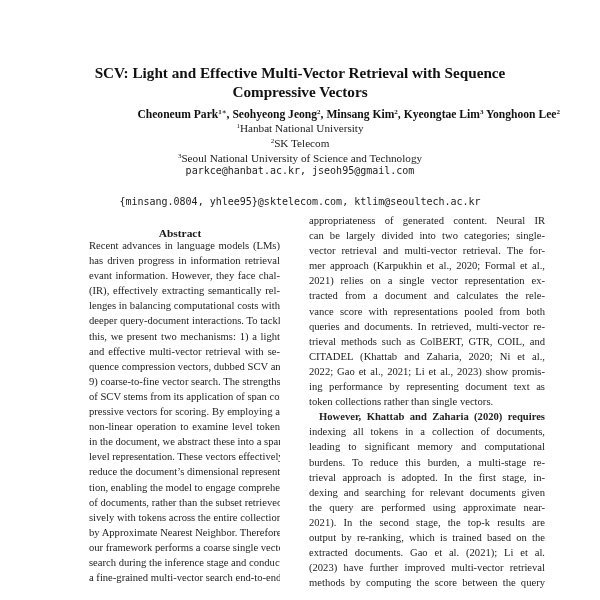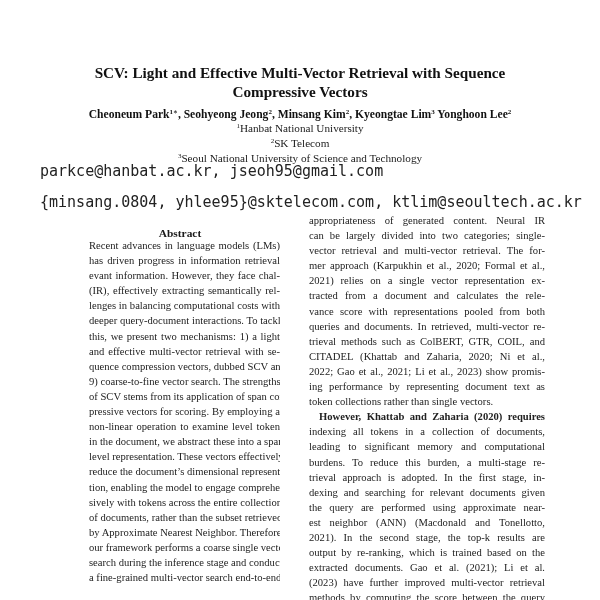--- a/index.html
+++ b/index.html
@@ -7,33 +7,33 @@
       width: 600px; height: 600px; overflow: hidden; position: relative;
       font-family: "Liberation Serif", "DejaVu Serif", serif; color: #1a1a1a;
     }
     .title {
       position: absolute; left: 60px; top: 63px; width: 480px;
       text-align: center; font-weight: bold; font-size: 15.2px; line-height: 19px;
       color: #111;
     }
     .authors {
       position: absolute; left: 40px; top: 105px; width: 520px;
-      text-align: center; font-weight: bold; font-size: 11.6px; line-height: 14px;
+      text-align: right; font-weight: bold; font-size: 11.6px; line-height: 14px;
       white-space: nowrap; color: #111;
     }
     .authors sup { font-size: 7px; font-weight: bold; vertical-align: 4px; }
     .affil {
       position: absolute; left: 60px; width: 480px; text-align: center;
       font-size: 11.2px; line-height: 14px; color: #1a1a1a;
     }
     .affil sup { font-size: 7px; vertical-align: 4px; }
     .email {
-      position: absolute; left: 40px; width: 520px; text-align: left;
+      position: absolute; left: 40px; width: 520px; text-align: center;
       font-family: "DejaVu Sans Mono", "Liberation Mono", monospace;
-      font-size: 15px; line-height: 14px; color: #222; white-space: nowrap;
+      font-size: 10px; line-height: 14px; color: #222; white-space: nowrap;
     }
     .abstract-heading {
       position: absolute; left: 55px; top: 226px; width: 250px;
       text-align: center; font-weight: bold; font-size: 11.4px; line-height: 14px;
     }
     .col {
       position: absolute; font-size: 10.6px; line-height: 15.1px; color: #222;
     }
     .col .line {
       display: block; white-space: nowrap; text-align: justify;
@@ -89,22 +89,22 @@
       <span class="line">and effective multi-vector retrieval with se-</span>
       <span class="line">quence compression vectors, dubbed SCV and</span>
       <span class="line">9) coarse-to-fine vector search. The strengths</span>
       <span class="line">of SCV stems from its application of span com-</span>
       <span class="line">pressive vectors for scoring. By employing a</span>
       <span class="line">non-linear operation to examine level token</span>
       <span class="line">in the document, we abstract these into a span-</span>
       <span class="line">level representation. These vectors effectively</span>
       <span class="line">reduce the document’s dimensional representa-</span>
       <span class="line">tion, enabling the model to engage comprehen-</span>
+      <span class="line">of documents, rather than the subset retrieved</span>
       <span class="line">sively with tokens across the entire collection</span>
-      <span class="line">of documents, rather than the subset retrieved</span>
       <span class="line">by Approximate Nearest Neighbor. Therefore,</span>
       <span class="line">our framework performs a coarse single vector</span>
       <span class="line">search during the inference stage and conducts</span>
       <span class="line">a fine-grained multi-vector search end-to-end.</span>
     </div>
 
   <div class="col right-col" id="right-col">
       <span class="line">appropriateness of generated content. Neural IR</span>
       <span class="line">can be largely divided into two categories; single-</span>
       <span class="line">vector retrieval and multi-vector retrieval. The for-</span>
@@ -118,21 +118,20 @@
       <span class="line">2022; Gao et al., 2021; Li et al., 2023) show promis-</span>
       <span class="line">ing performance by representing document text as</span>
       <span class="line last">token collections rather than single vectors.</span>
       <span class="line indent">However, Khattab and Zaharia (2020) requires</span>
       <span class="line">indexing all tokens in a collection of documents,</span>
       <span class="line">leading to significant memory and computational</span>
       <span class="line">burdens. To reduce this burden, a multi-stage re-</span>
       <span class="line">trieval approach is adopted. In the first stage, in-</span>
       <span class="line">dexing and searching for relevant documents given</span>
       <span class="line">the query are performed using approximate near-</span>
-      <span class="line">est neighbor (ANN) (Macdonald and Tonellotto,</span>
       <span class="line">2021). In the second stage, the top-k results are</span>
       <span class="line">output by re-ranking, which is trained based on the</span>
       <span class="line">extracted documents.  Gao et al. (2021); Li et al.</span>
       <span class="line">(2023) have further improved multi-vector retrieval</span>
       <span class="line">methods by computing the score between the query</span>
     </div>
 
 </div>
 
 </body></html>

